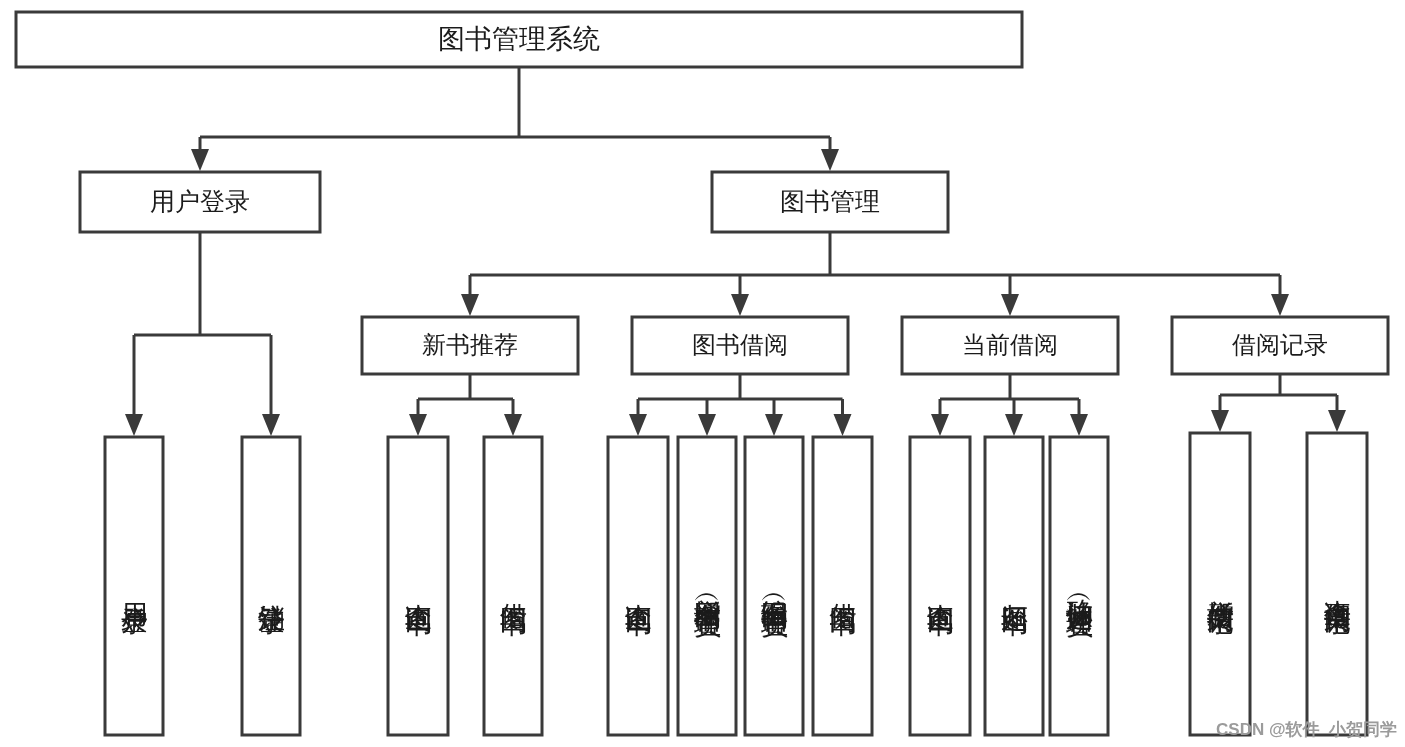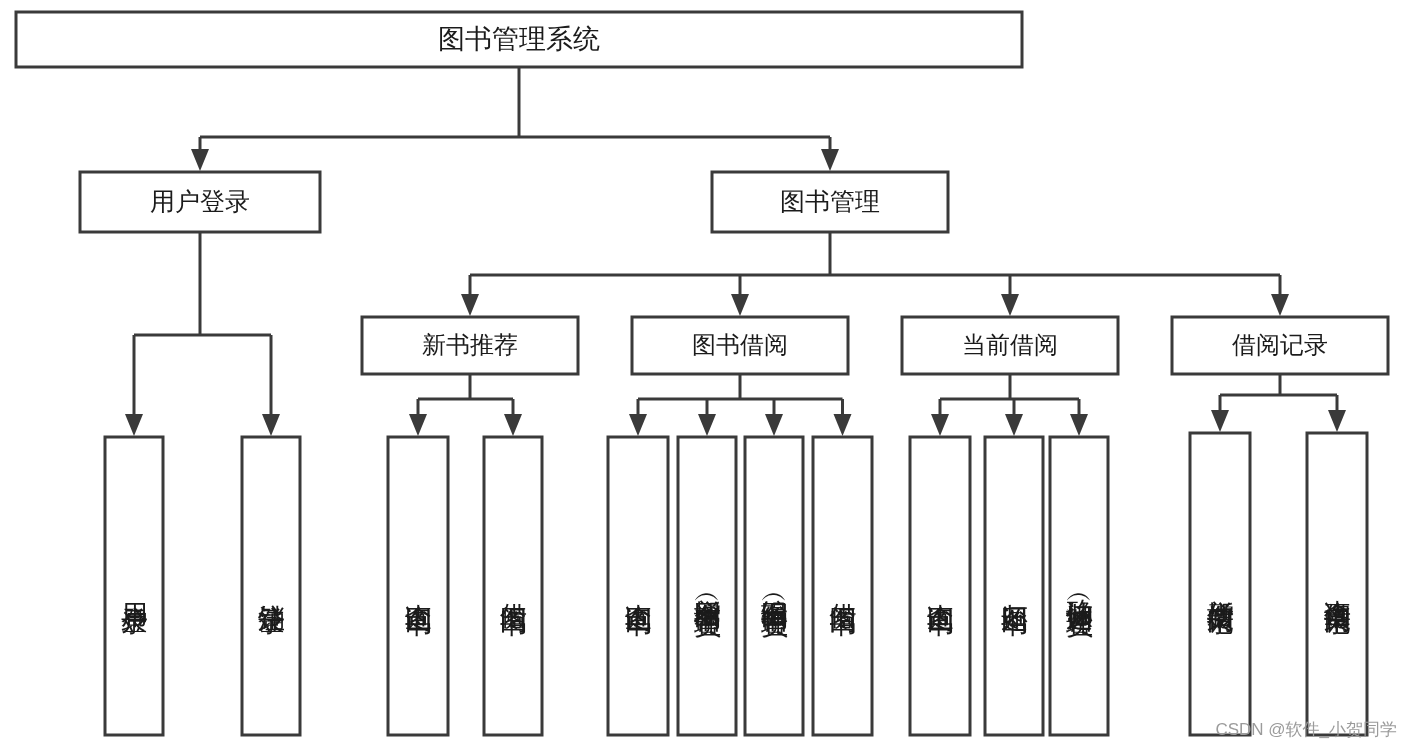--- a/index.html
+++ b/index.html
@@ -68,20 +68,21 @@
     pointer-events: none;
   }
   #watermark {
     position: absolute;
     right: 8px;
     bottom: 6px;
     font-family: "Liberation Sans", "DejaVu Sans", sans-serif;
     font-size: 17px;
     color: #9b9b9b;
     white-space: nowrap;
+    font-weight: bold;
   }
 </style>
 </head>
 <body>
 
 <div id="chart-root">
   <svg id="chart-svg" width="1405" height="747" viewBox="0 0 1405 747" xmlns="http://www.w3.org/2000/svg">
       <polyline points="519,67 519,137" class="connector"></polyline>
       <polyline points="200,137 830,137" class="connector"></polyline>
       <polyline points="200,137 200,152" class="connector"></polyline>

